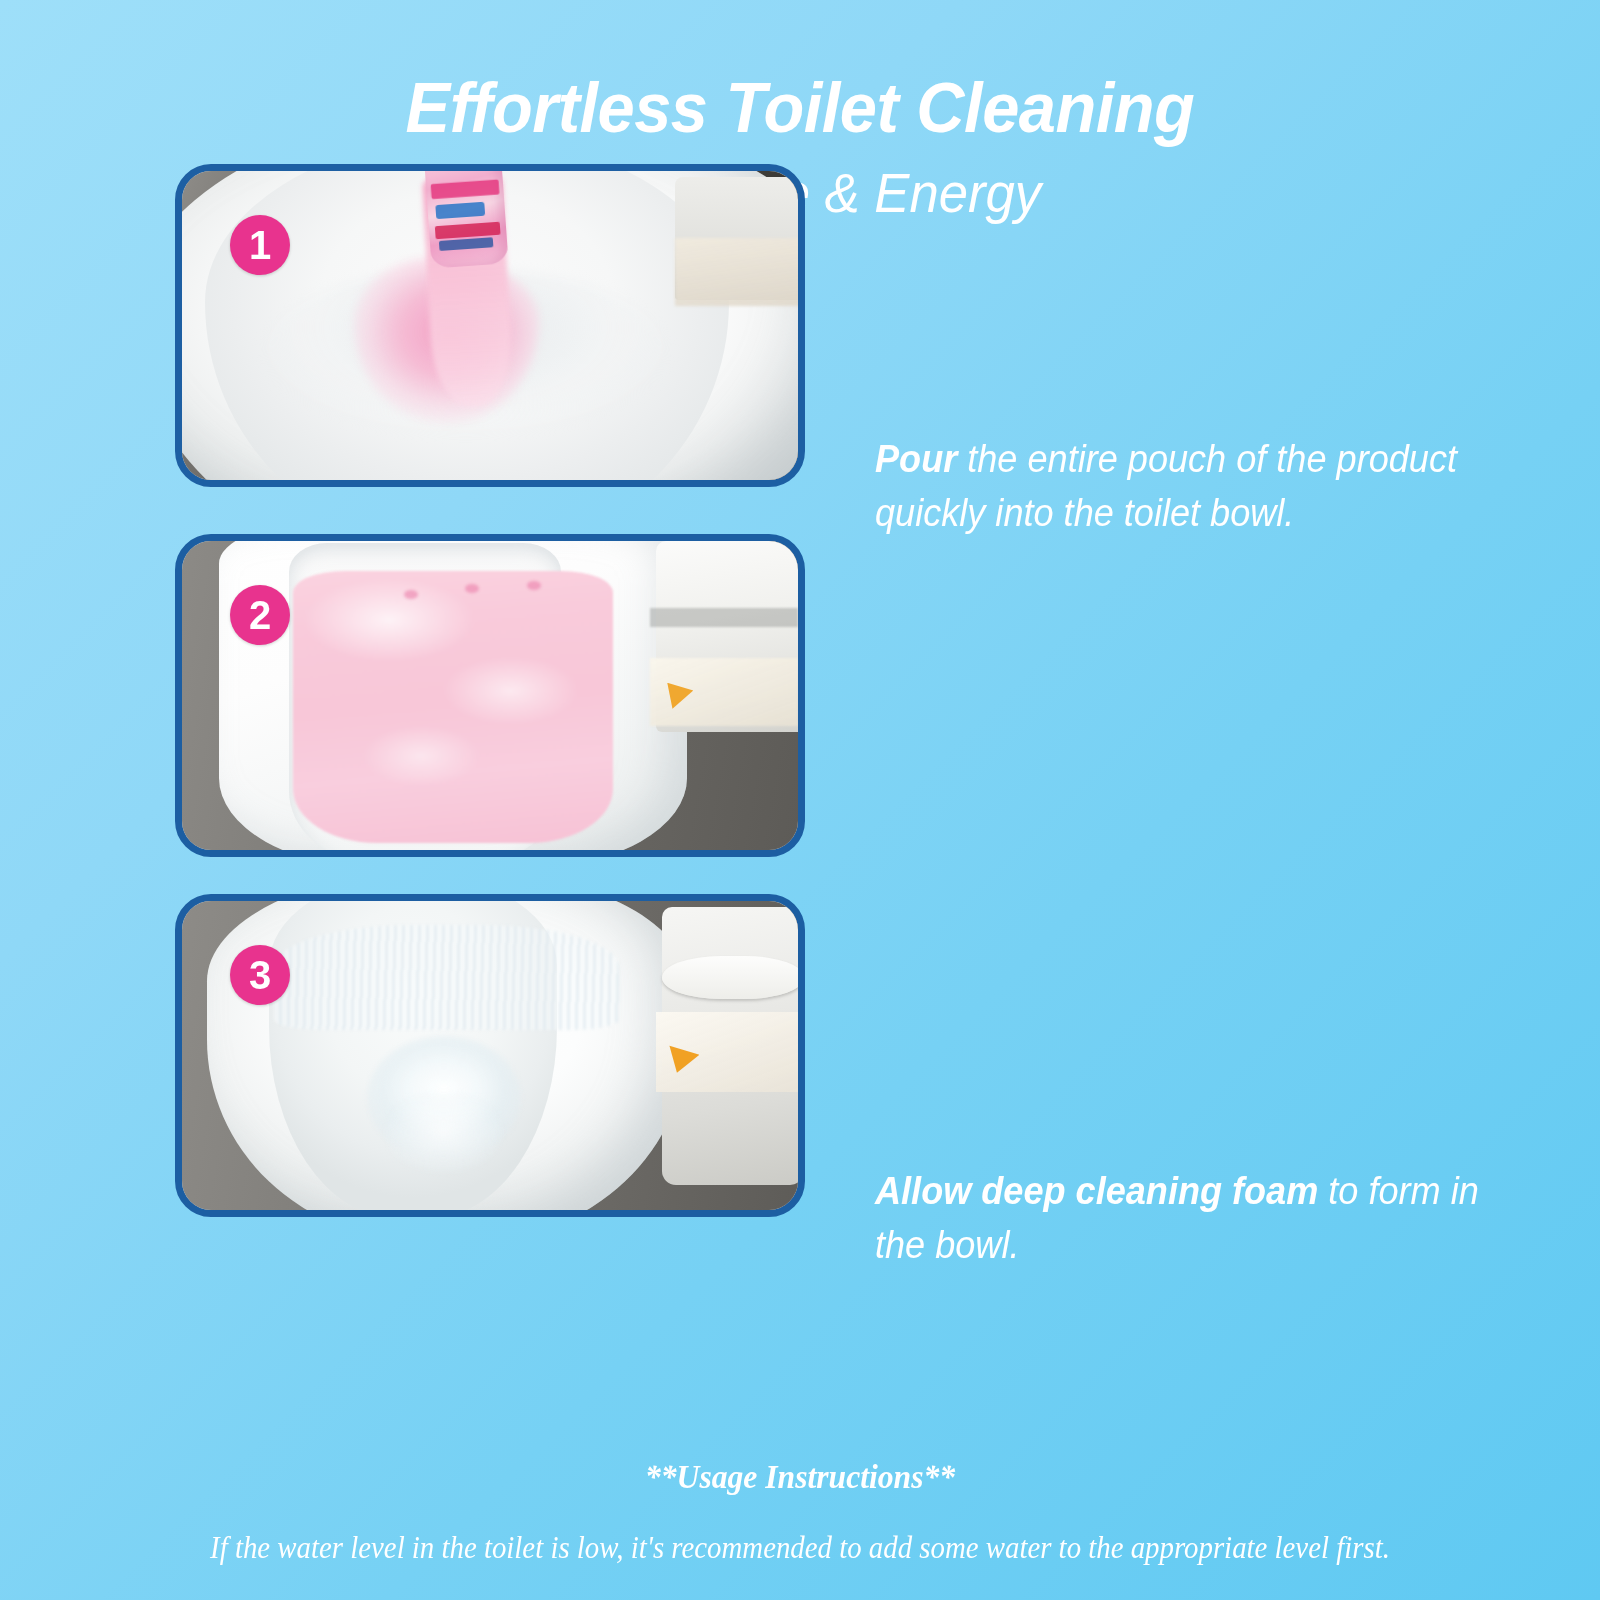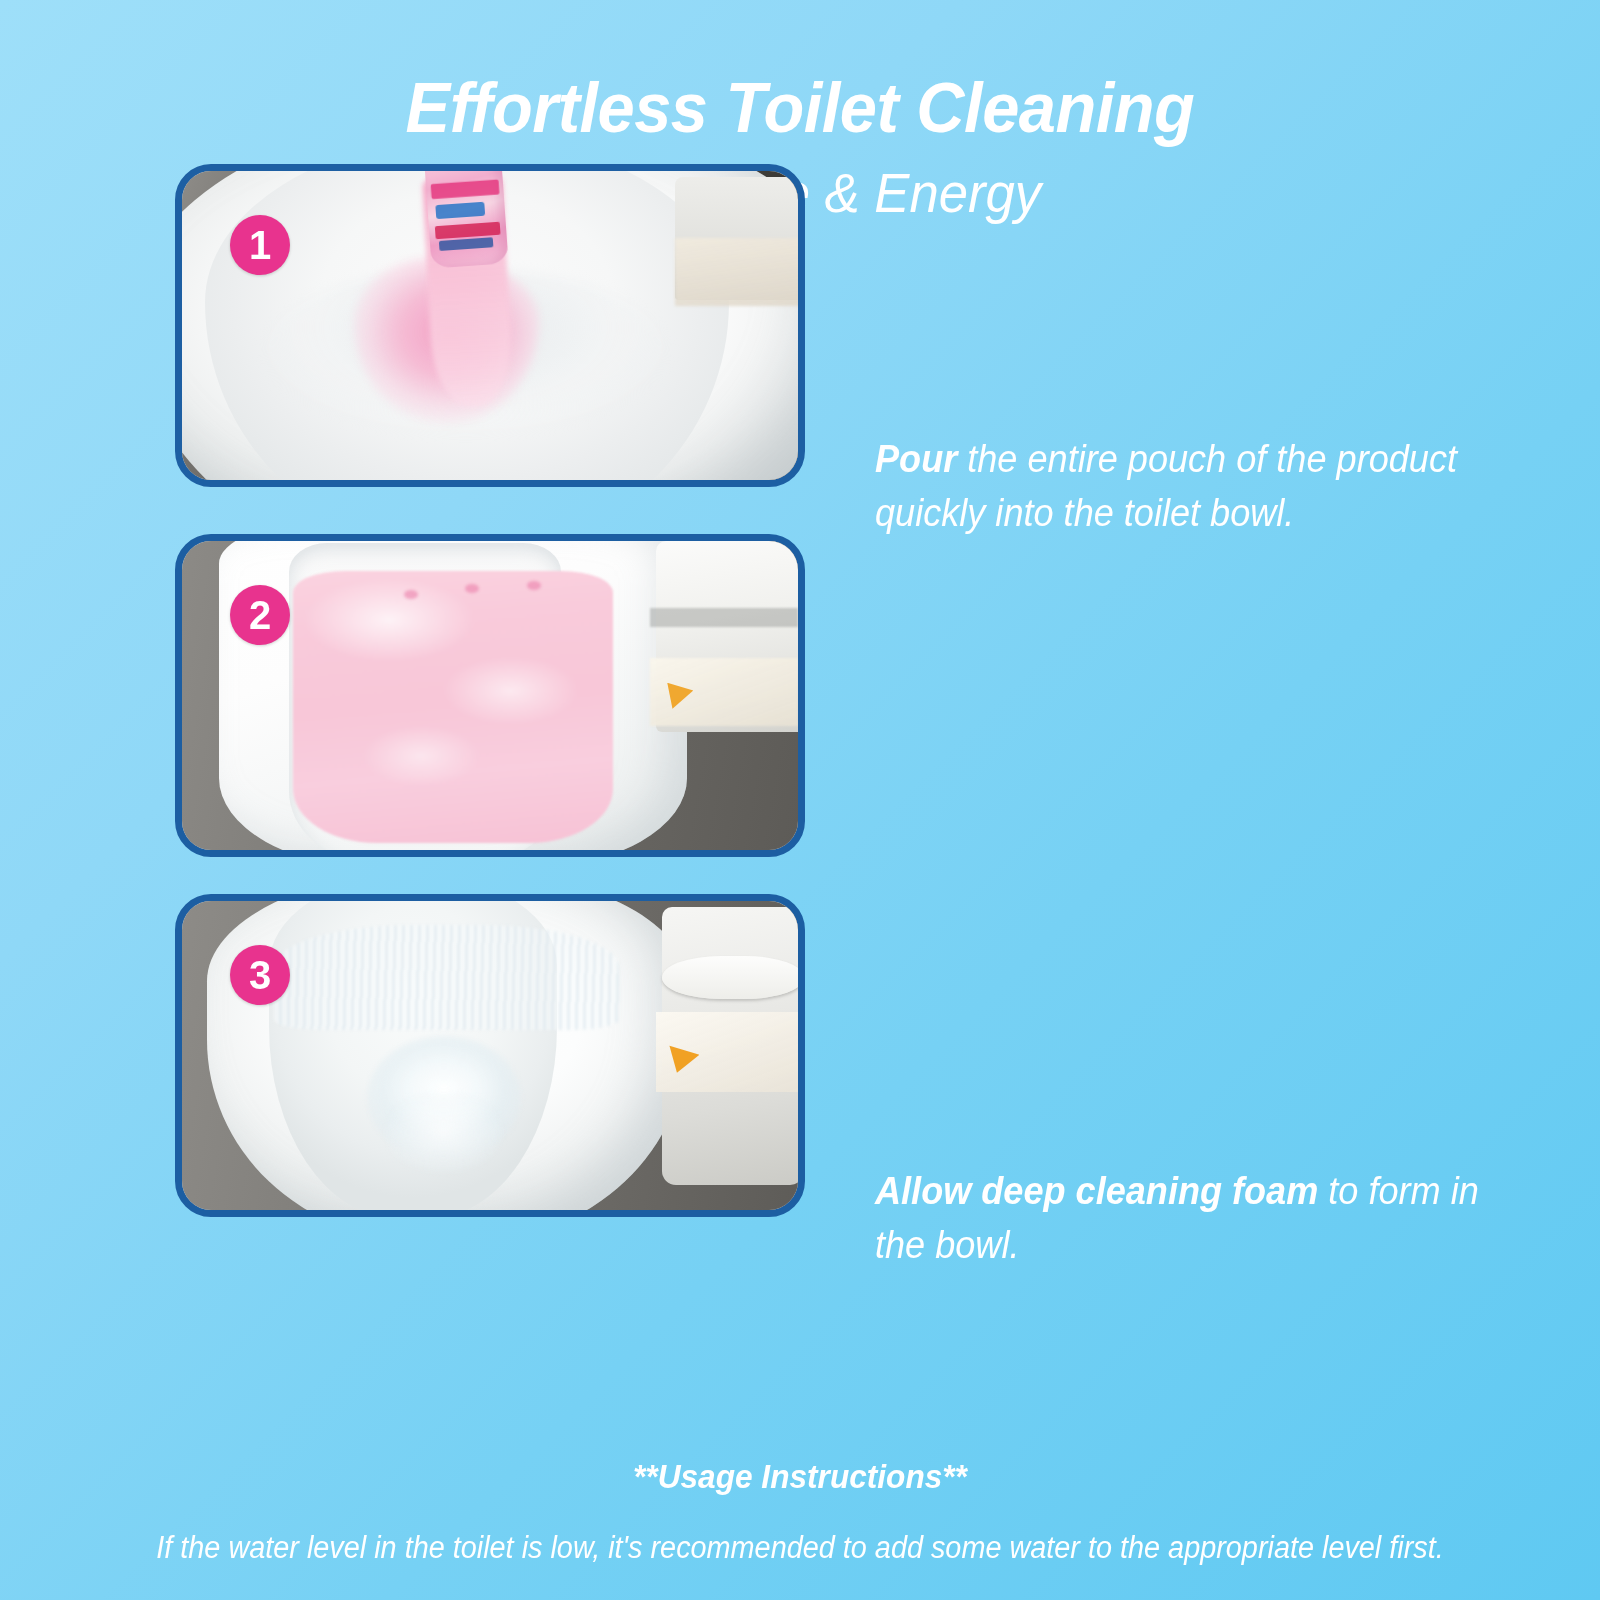--- a/index.html
+++ b/index.html
@@ -116,20 +116,21 @@
   .st2 { top: 470px; }
 
   
   .footer {
     position: absolute;
     bottom: 34px;
     left: 0;
     width: 1600px;
     text-align: center;
     color: #ffffff;
+    font-family: Liberation Serif, serif;
   }
   .footer-title {
     font-size: 34px;
     font-style: italic;
     font-weight: bold;
     transform: scaleX(0.93);
   }
   .footer-note {
     margin-top: 34px;
     font-size: 31px;

